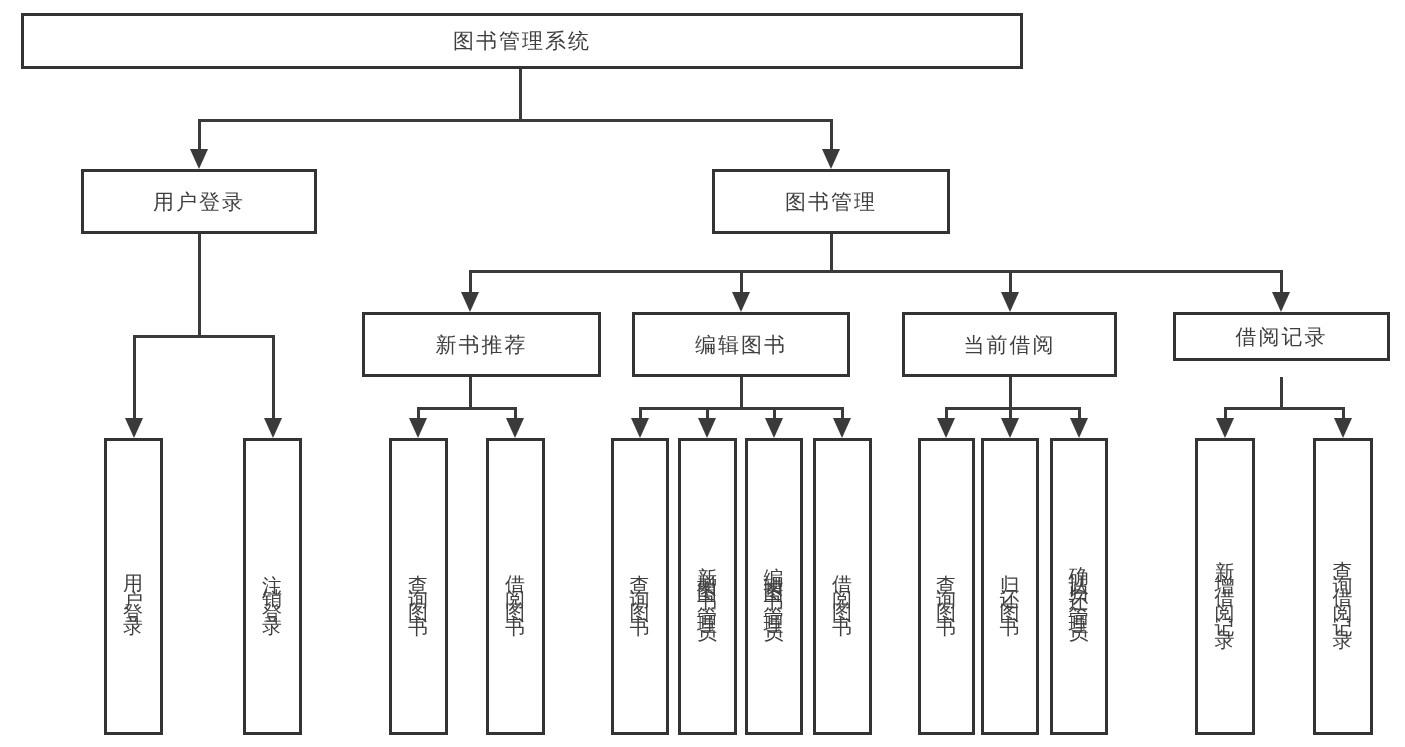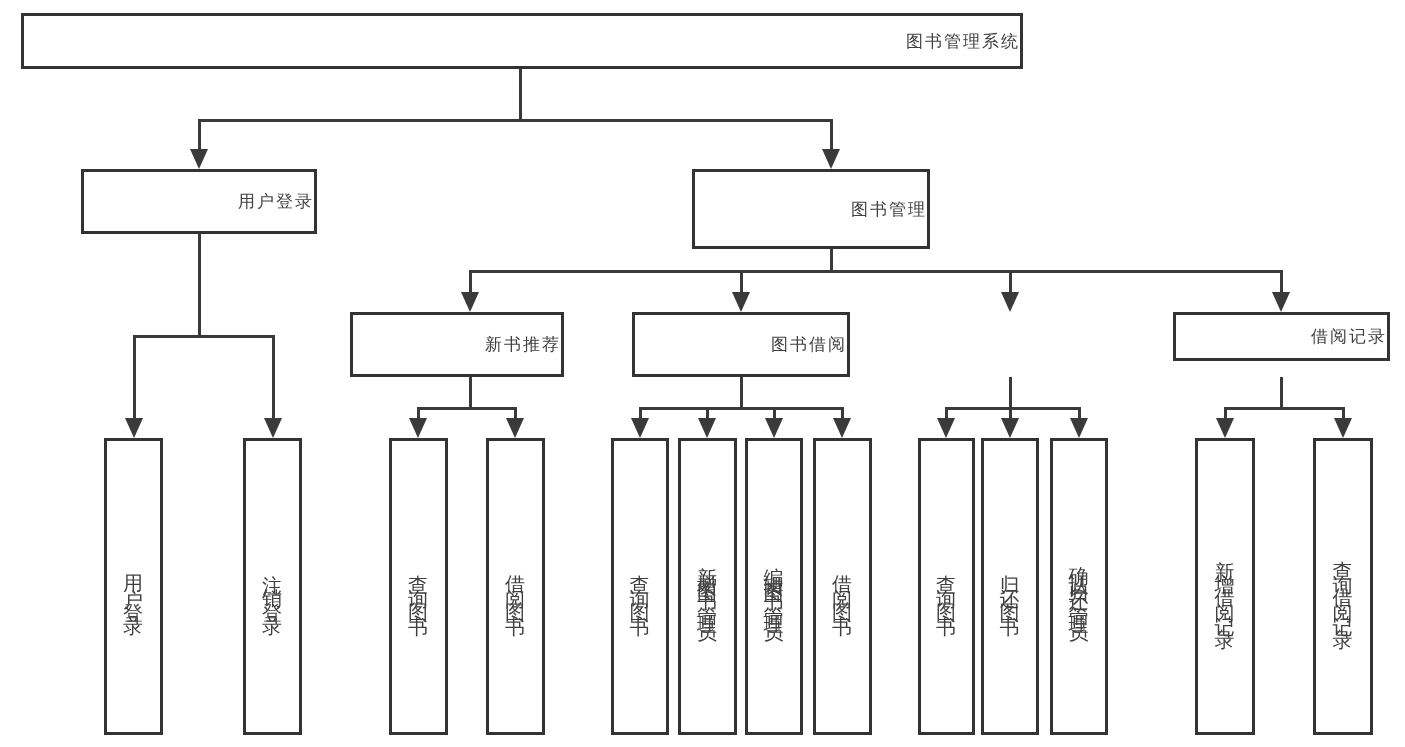--- a/index.html
+++ b/index.html
@@ -12,22 +12,22 @@
   html,body{margin:0;padding:0;}
   body{
     width:1405px;height:747px;overflow:hidden;
     background:var(--background);
     font-family:"DejaVu Sans","Liberation Sans",sans-serif;
   }
   .canvas{position:relative;width:1405px;height:747px;background:var(--background);}
   .node{
     position:absolute;box-sizing:border-box;
     border:3px solid var(--box-border);background:#fff;
-    display:flex;align-items:center;justify-content:flex-end;
-    font-size:17px;letter-spacing:2px;color:var(--text);
+    display:flex;align-items:center;justify-content:center;
+    font-size:21px;letter-spacing:2px;color:var(--text);
     white-space:nowrap;
   }
   .leaf{
     position:absolute;top:438px;height:297px;box-sizing:border-box;
     border:3px solid var(--box-border);background:#fff;
     display:flex;align-items:center;justify-content:center;
     color:var(--text);
   }
   .leaf span{
     writing-mode:vertical-rl;text-orientation:mixed;
@@ -119,29 +119,32 @@
   <div class="vline" style="left:1342px;top:407px;height:13px"></div>
   <div class="ahead" style="left:1334px;top:418px"></div>
 
   <div class="node" style="left:21px;top:13px;width:1002px;height:56px">
     <span>图书管理系统</span>
   </div>
 
   <div class="node" style="left:81px;top:169px;width:236px;height:65px">
     <span>用户登录</span>
   </div>
-  <div class="node" style="left:692px;top:169px;width:238px;height:80px">
+  <div class="node" style="left:712px;top:169px;width:238px;height:65px">
     <span>图书管理</span>
   </div>
 
-  <div class="node" style="left:350px;top:312px;width:214px;height:65px">
+  <div class="node" style="left:362px;top:312px;width:239px;height:65px">
     <span>新书推荐</span>
   </div>
   <div class="node" style="left:632px;top:312px;width:218px;height:65px">
-    <span>图书借阅</span>
+    <span>编辑图书</span>
+  </div>
+  <div class="node" style="left:902px;top:312px;width:215px;height:65px">
+    <span>当前借阅</span>
   </div>
   <div class="node" style="left:1173px;top:312px;width:217px;height:49px">
     <span>借阅记录</span>
   </div>
 
   <div class="leaf" style="left:104px;width:59px">
     <span>用户登录</span>
   </div>
   <div class="leaf" style="left:243px;width:59px">
     <span>注销登录</span>

